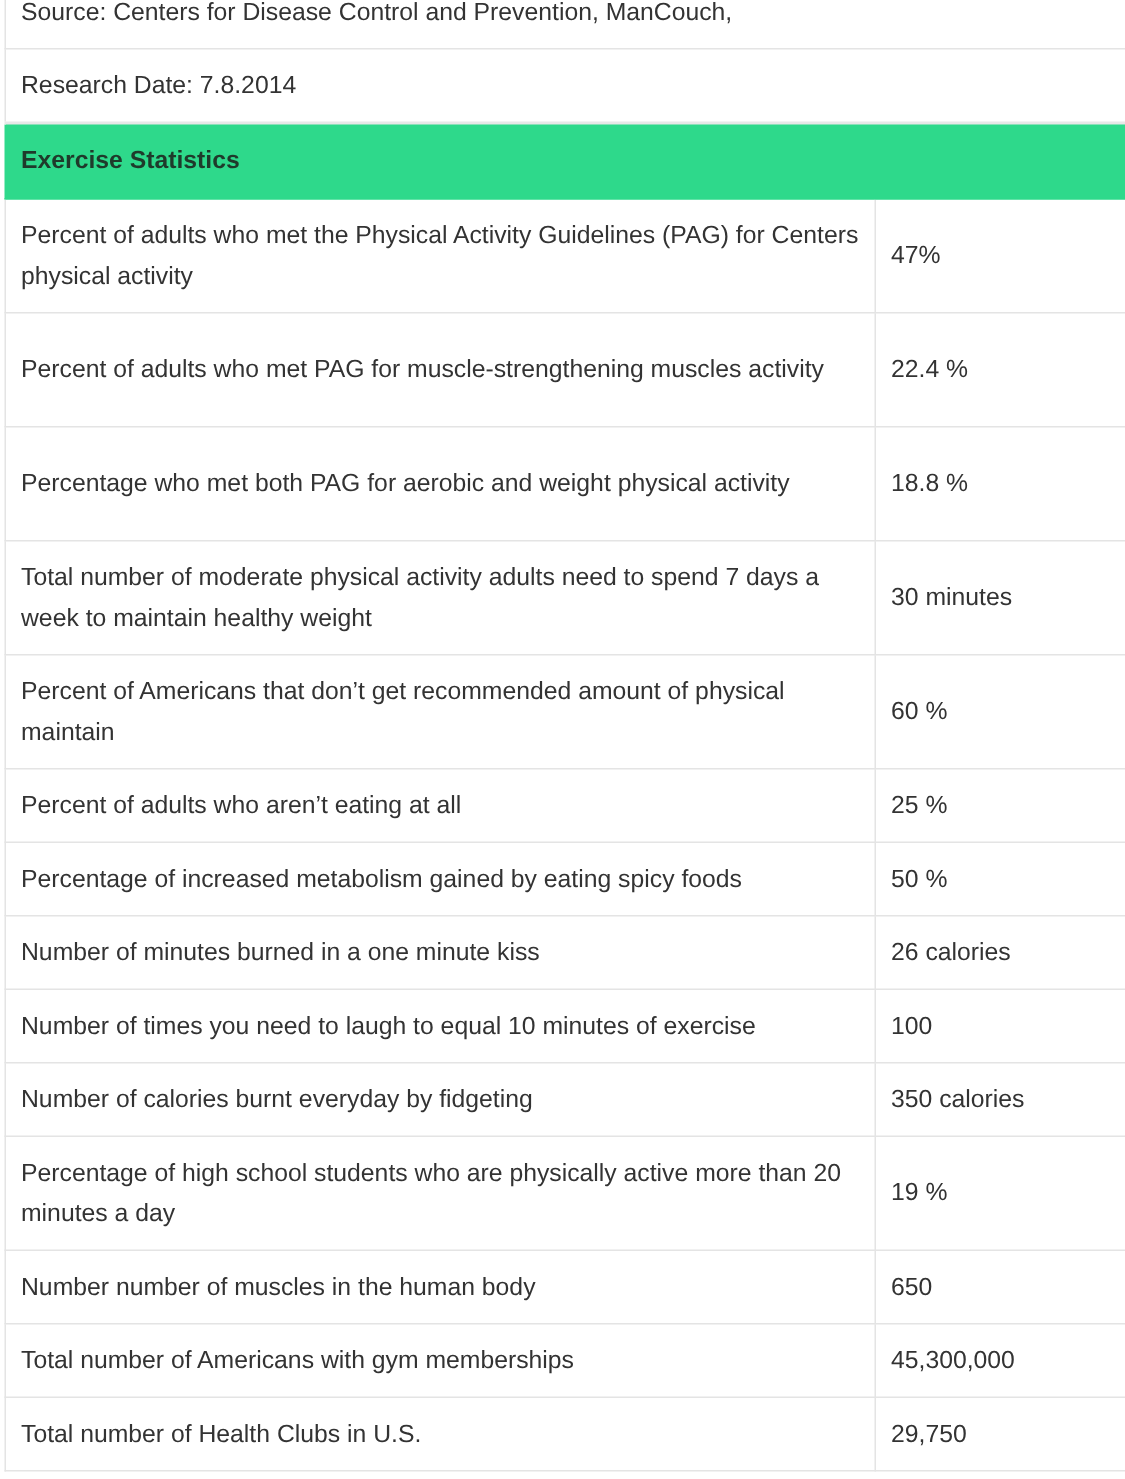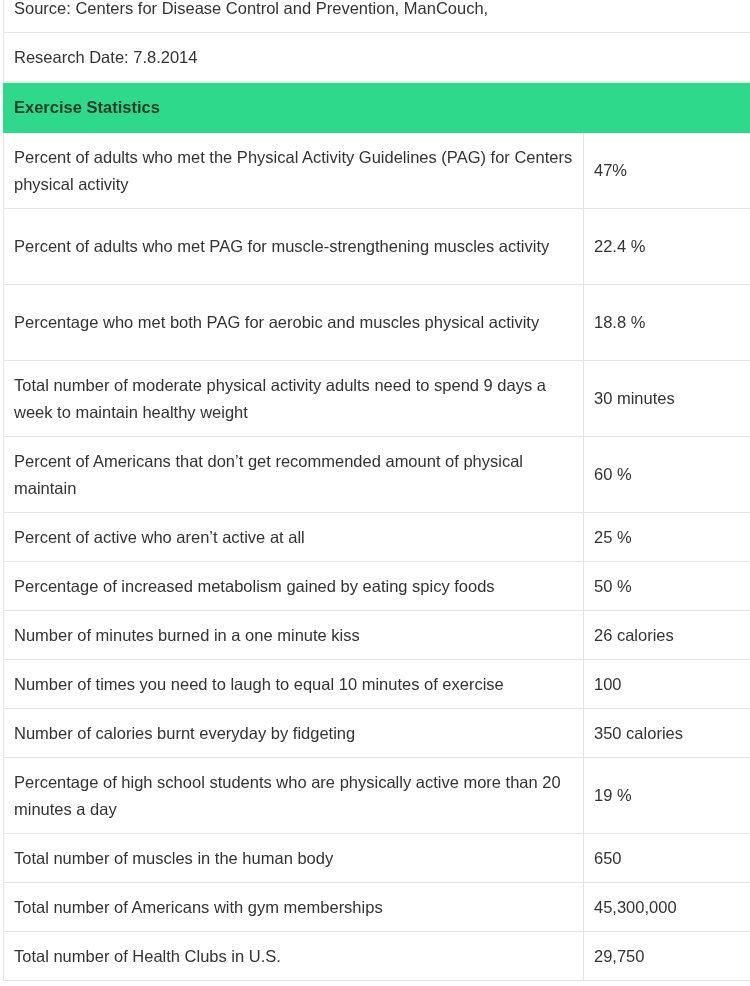--- a/index.html
+++ b/index.html
@@ -39,33 +39,33 @@
 
       <tr class="row two">
         <td>Percent of adults who met the Physical Activity Guidelines (PAG) for Centers physical activity</td>
         <td class="val">47%</td>
       </tr>
       <tr class="row two">
         <td>Percent of adults who met PAG for muscle-strengthening muscles activity</td>
         <td class="val">22.4 %</td>
       </tr>
       <tr class="row two">
-        <td>Percentage who met both PAG for aerobic and muscles physical activity</td>
+        <td>Percentage who met both PAG for aerobic and weight physical activity</td>
         <td class="val">18.8 %</td>
       </tr>
       <tr class="row two">
-        <td>Total number of moderate physical activity adults need to spend 9 days a week to maintain healthy weight</td>
+        <td>Total number of moderate physical activity adults need to spend 7 days a week to maintain healthy weight</td>
         <td class="val">30 minutes</td>
       </tr>
       <tr class="row two">
         <td>Percent of Americans that don’t get recommended amount of physical maintain</td>
         <td class="val">60 %</td>
       </tr>
       <tr class="row">
-        <td>Percent of active who aren’t active at all</td>
+        <td>Percent of adults who aren’t eating at all</td>
         <td class="val">25 %</td>
       </tr>
       <tr class="row">
         <td>Percentage of increased metabolism gained by eating spicy foods</td>
         <td class="val">50 %</td>
       </tr>
       <tr class="row">
         <td>Number of minutes burned in a one minute kiss</td>
         <td class="val">26 calories</td>
       </tr>
@@ -75,21 +75,21 @@
       </tr>
       <tr class="row">
         <td>Number of calories burnt everyday by fidgeting</td>
         <td class="val">350 calories</td>
       </tr>
       <tr class="row two">
         <td>Percentage of high school students who are physically active more than 20 minutes a day</td>
         <td class="val">19 %</td>
       </tr>
       <tr class="row">
-        <td>Total number of muscles in the human body</td>
+        <td>Number number of muscles in the human body</td>
         <td class="val">650</td>
       </tr>
       <tr class="row">
         <td>Total number of Americans with gym memberships</td>
         <td class="val">45,300,000</td>
       </tr>
       <tr class="row">
         <td>Total number of Health Clubs in U.S.</td>
         <td class="val">29,750</td>
       </tr>

